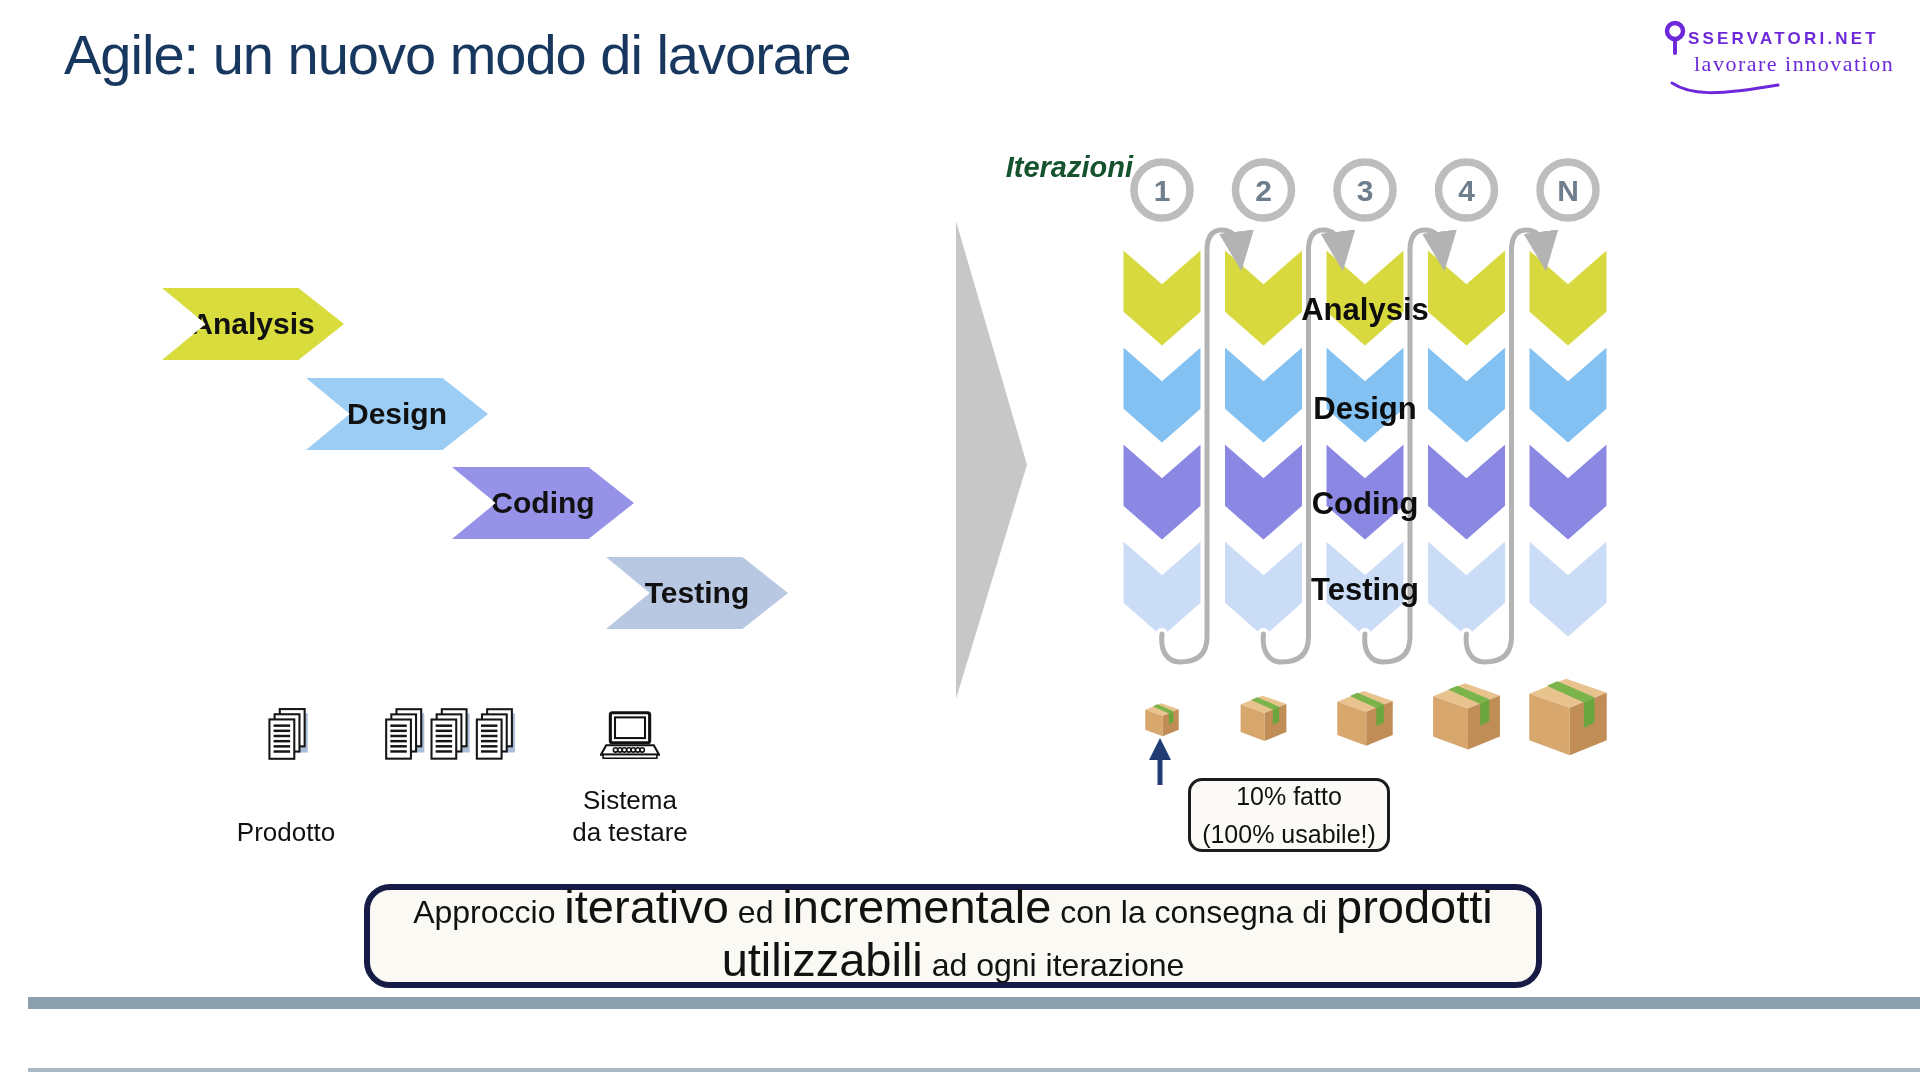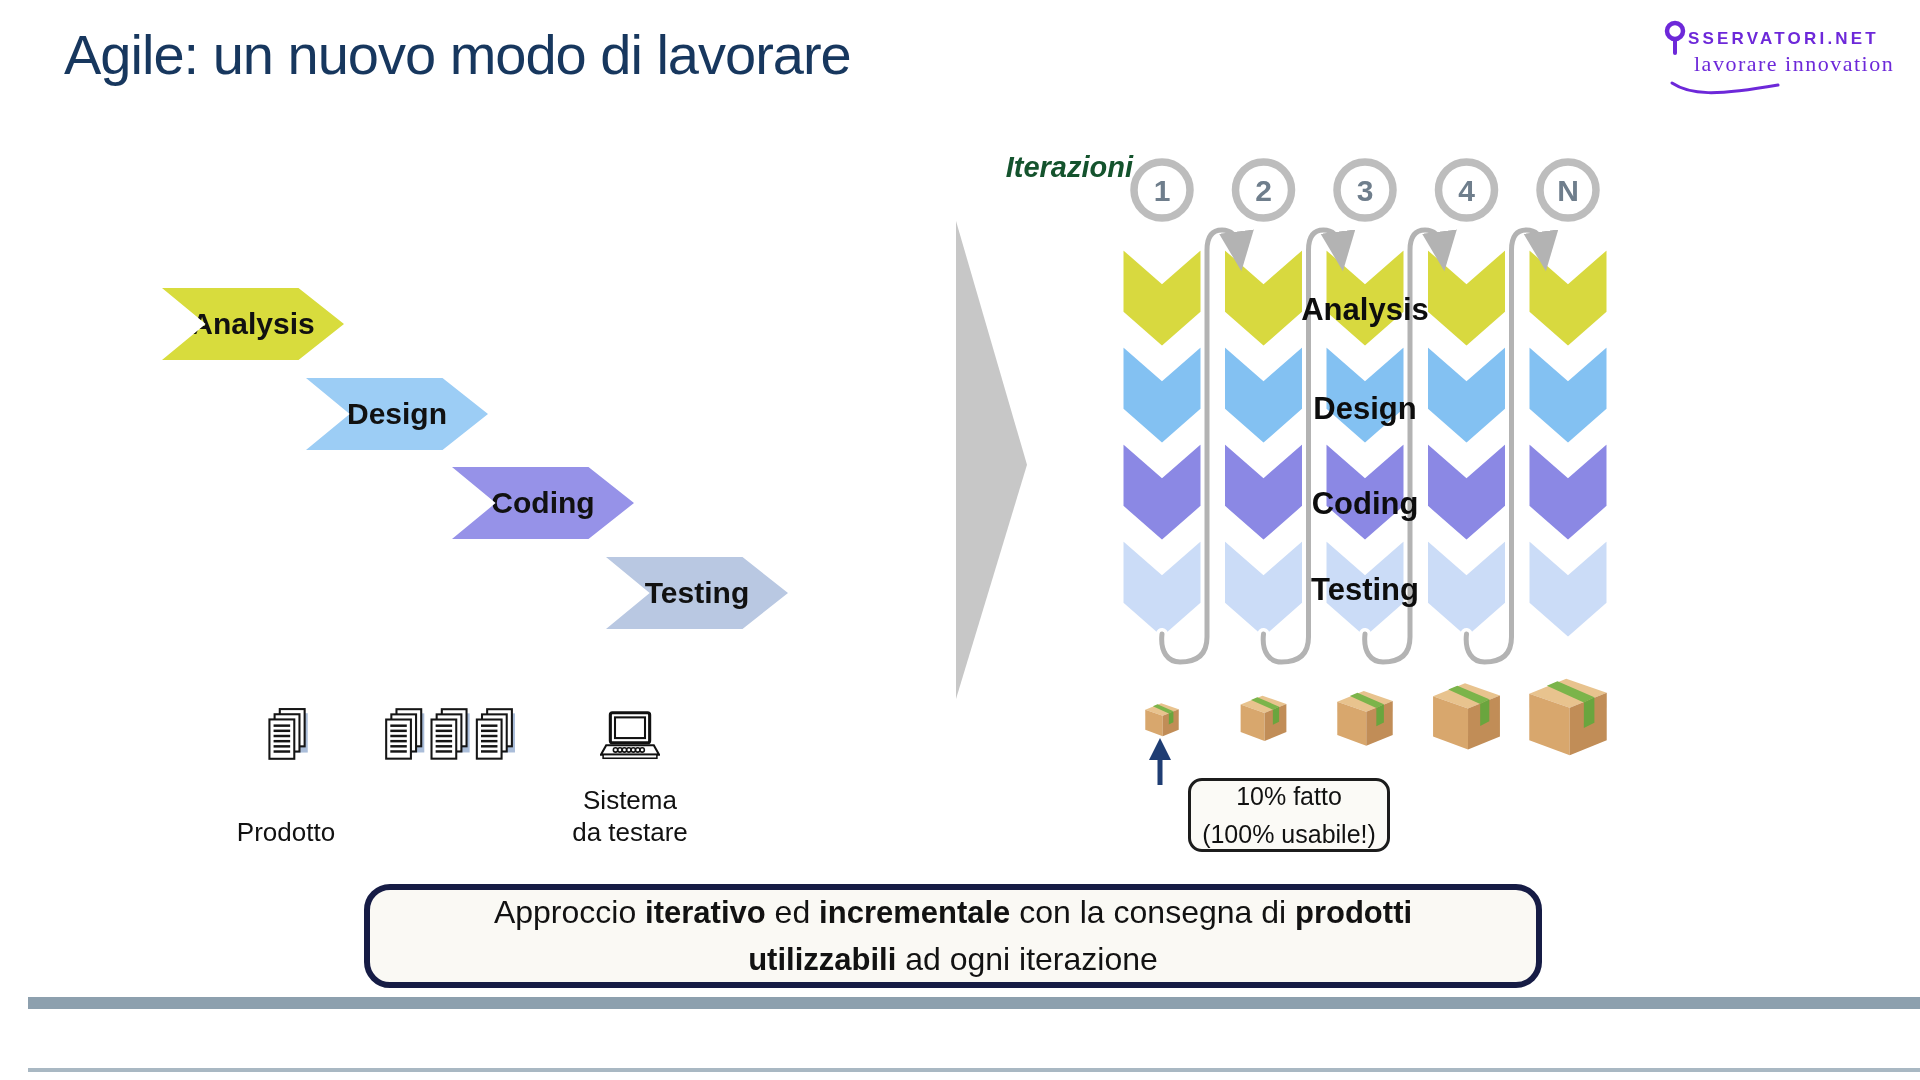--- a/index.html
+++ b/index.html
@@ -53,21 +53,21 @@
            border:3px solid #1c1c1c;border-radius:14px;background:#fbfaf6;
            display:flex;flex-direction:column;align-items:center;justify-content:space-between;}
   .callout div{font-size:25px;line-height:30px;color:#111;white-space:nowrap;}
 
   
   .banner{position:absolute;left:336px;top:884px;width:1178px;height:104px;box-sizing:border-box;
           border:6px solid #161c45;border-radius:26px;background:#faf9f4;
           display:flex;align-items:center;justify-content:center;}
   .banner-text{text-align:center;font-size:32px;color:#121212;line-height:47px;}
   .banner-text div{white-space:nowrap;}
-  .banner-text .b{font-weight:bold;font-size:31px;}
+  .banner-text .b{font-weight:normal;font-size:47px;}
 
   
   .bar-top{position:absolute;left:0;top:997px;width:1908px;height:12px;}
   .bar-bottom{position:absolute;left:0;top:1068px;width:1908px;height:4px;}
 </style>
 </head>
 <body>
 
 <div class="slide">
 

